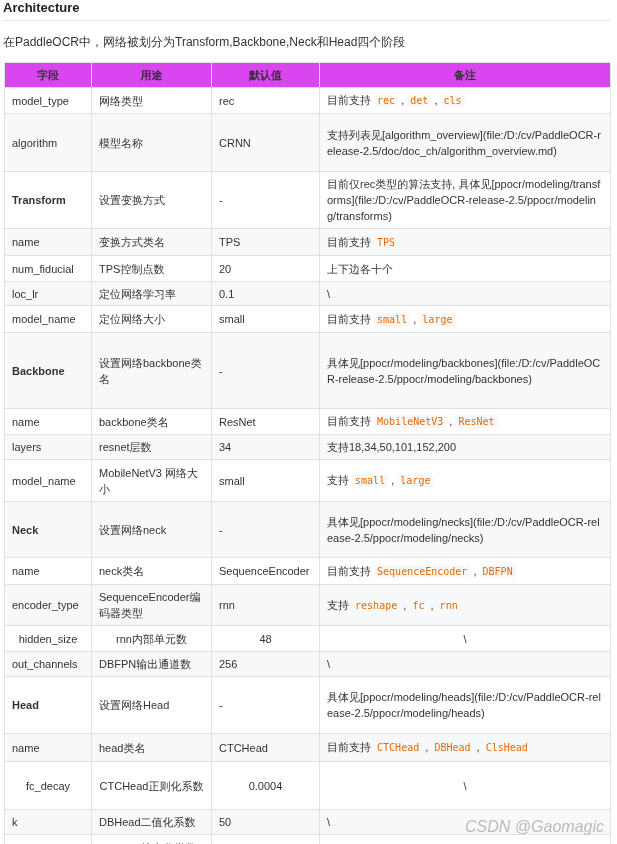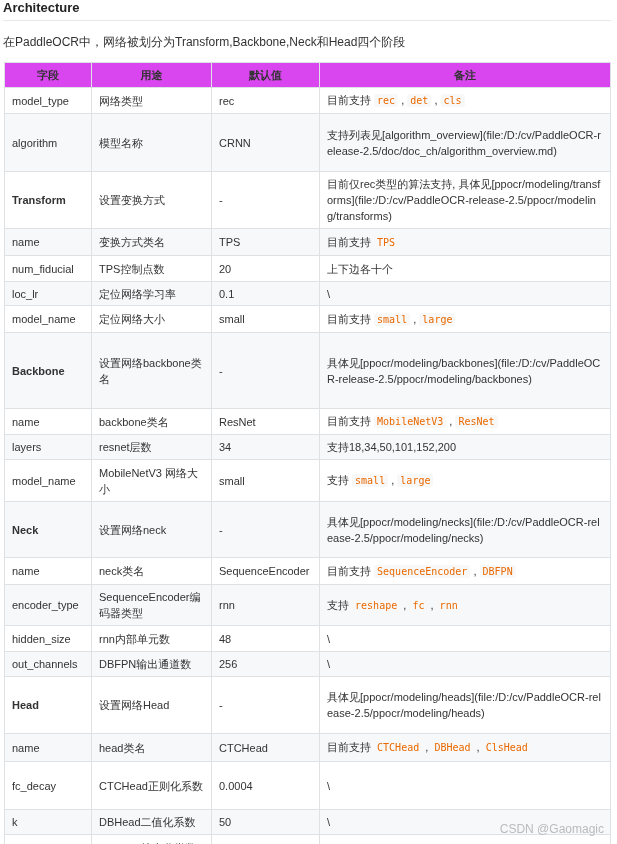--- a/index.html
+++ b/index.html
@@ -7,21 +7,21 @@
   .title{position:absolute;left:3px;top:0px;font-size:13px;font-weight:bold;color:#222;}
   .hr{position:absolute;left:3px;top:20px;width:608px;height:1px;background:#e8e8e8;}
   .intro{position:absolute;left:3px;top:34px;font-size:12px;color:#333;}
   table{position:absolute;left:4px;top:62px;border-collapse:collapse;font-size:11px;width:607px;}
   td,th{border:1px solid #dfe2e5;padding:0 7px;vertical-align:middle;line-height:16px;}
   th{font-weight:bold;text-align:center;height:24px;background:#d946ef;color:#333;}
   tr.alt td{background:#f6f8fa;}
   .c0{width:72px;} .c1{width:105px;} .c2{width:93px;}
   td.b{font-weight:bold;}
   code{font-family:"DejaVu Sans Mono","Liberation Mono",monospace;font-size:10px;color:#e96900;background:#f8f8f8;padding:1px 3px;border-radius:2px;}
-  .wm{position:absolute;right:13px;bottom:8px;font-size:12px;color:#bbb;}
+  .wm{position:absolute;right:13px;bottom:8px;font-size:16px;color:#bbb;font-style:italic;}
 </style>
 </head>
 <body>
 
 <div class="title">Architecture</div>
 <div class="hr"></div>
 <div class="intro">在PaddleOCR中，网络被划分为Transform,Backbone,Neck和Head四个阶段</div>
 
 <table>
   <thead>
@@ -110,21 +110,21 @@
         <td>neck类名</td>
         <td>SequenceEncoder</td>
         <td><span style="word-break: break-all;">目前支持</span> <code>SequenceEncoder</code> , <code>DBFPN</code></td>
       </tr>
       <tr class="alt" style="height: 41px;">
         <td>encoder_type</td>
         <td>SequenceEncoder编码器类型</td>
         <td>rnn</td>
         <td><span style="word-break: break-all;">支持</span> <code>reshape</code> , <code>fc</code> , <code>rnn</code></td>
       </tr>
-      <tr style="height: 26px;">
+      <tr style="height: 26px; text-align: center;">
         <td>hidden_size</td>
         <td>rnn内部单元数</td>
         <td>48</td>
         <td><span style="word-break: break-all;">\</span></td>
       </tr>
       <tr class="alt" style="height: 25px;">
         <td>out_channels</td>
         <td>DBFPN输出通道数</td>
         <td>256</td>
         <td><span style="word-break: break-all;">\</span></td>
@@ -134,21 +134,21 @@
         <td>设置网络Head</td>
         <td>-</td>
         <td><span style="word-break: break-all;">具体见[ppocr/modeling/heads](file:/D:/cv/PaddleOCR-release-2.5/ppocr/modeling/heads)</span></td>
       </tr>
       <tr class="alt" style="height: 28px;">
         <td>name</td>
         <td>head类名</td>
         <td>CTCHead</td>
         <td><span style="word-break: break-all;">目前支持</span> <code>CTCHead</code> , <code>DBHead</code> , <code>ClsHead</code></td>
       </tr>
-      <tr style="height: 48px;">
+      <tr style="height: 48px; text-align: center;">
         <td>fc_decay</td>
         <td>CTCHead正则化系数</td>
         <td>0.0004</td>
         <td><span style="word-break: break-all;">\</span></td>
       </tr>
       <tr class="alt" style="height: 25px;">
         <td>k</td>
         <td>DBHead二值化系数</td>
         <td>50</td>
         <td><span style="word-break: break-all;">\</span></td>

